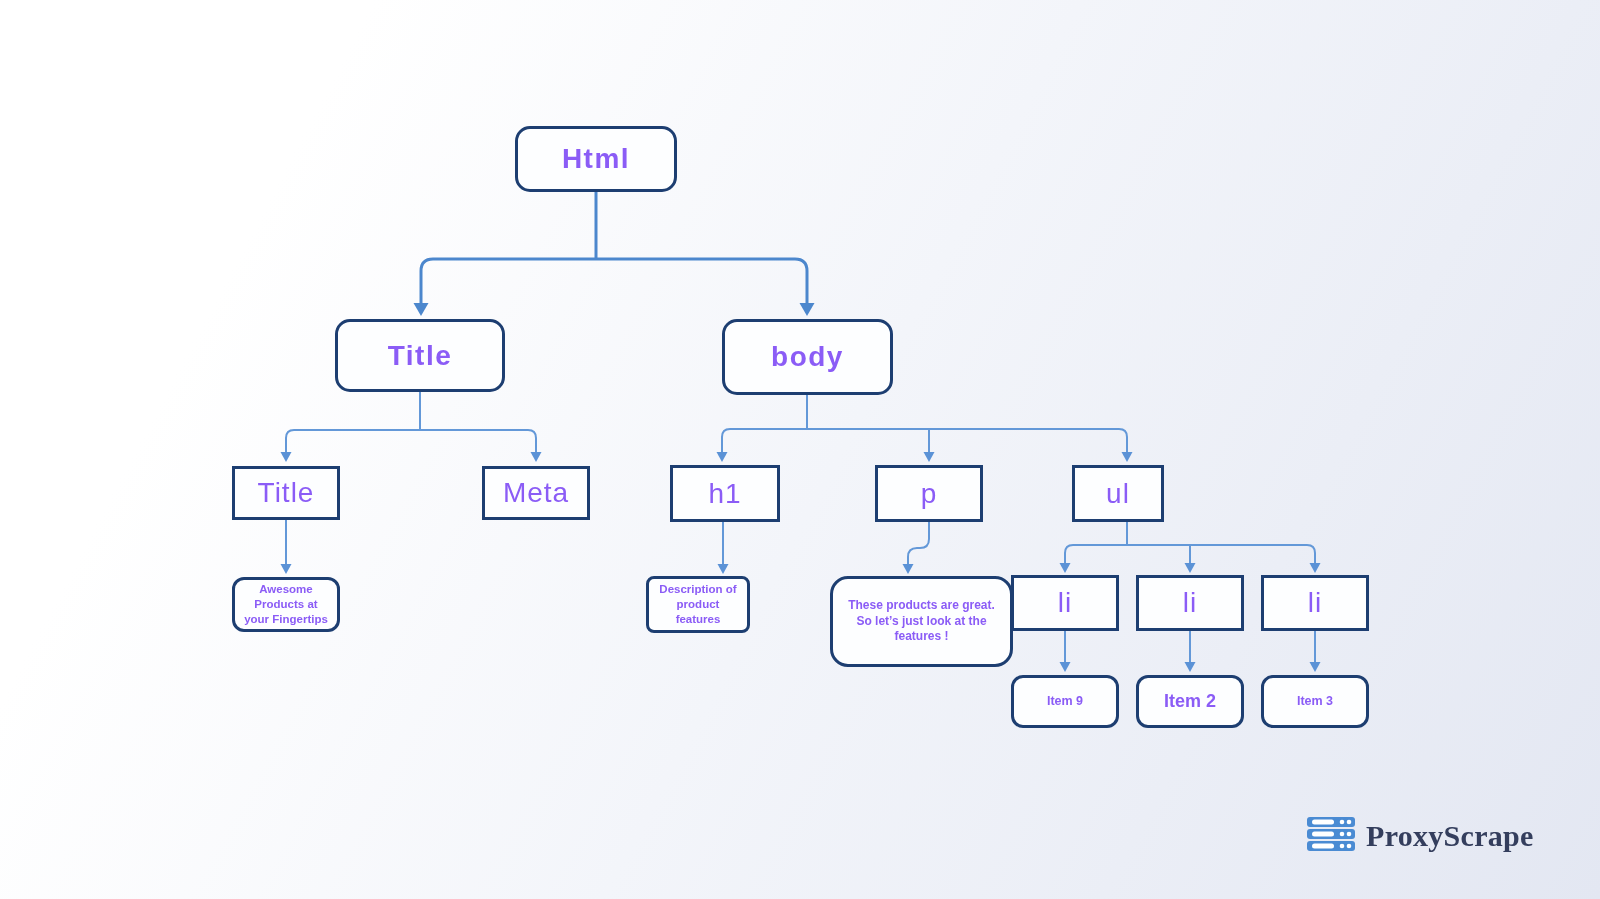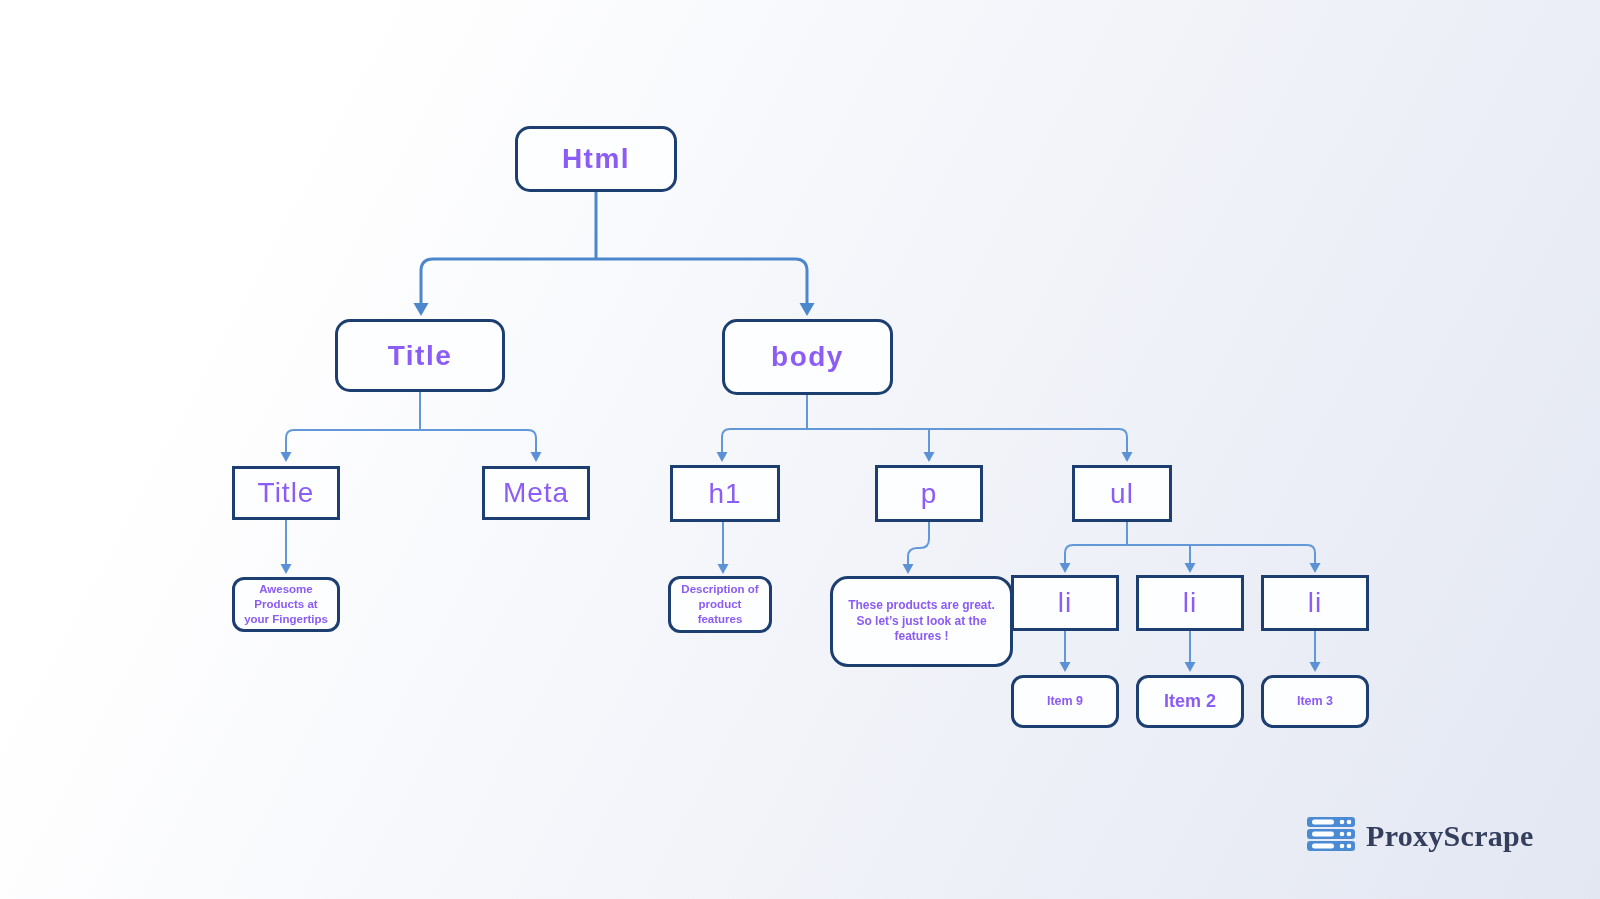--- a/index.html
+++ b/index.html
@@ -83,25 +83,25 @@
   <div class="node node--lg" style="left:722px;top:319px;width:171px;height:76px;">body</div>
 
   <div class="node node--md" style="left:232px;top:466px;width:108px;height:54px;">Title</div>
 
   <div class="node node--md" style="left:482px;top:466px;width:108px;height:54px;">Meta</div>
 
   <div class="node node--md" style="left:670px;top:465px;width:110px;height:57px;">h1</div>
 
   <div class="node node--md" style="left:875px;top:465px;width:108px;height:57px;">p</div>
 
-  <div class="node node--md" style="left:1072px;top:465px;width:100px;height:57px;">ul</div>
+  <div class="node node--md" style="left:1072px;top:465px;width:92px;height:57px;">ul</div>
 
   <div class="node node--sm" style="left:232px;top:577px;width:108px;height:55px;">Awesome Products at your Fingertips</div>
 
-  <div class="node node--sm" style="left:668px;top:576px;width:104px;height:57px;">Description of product features</div>
+  <div class="node node--sm" style="left:646px;top:576px;width:104px;height:57px;border-radius:8px;">Description of product features</div>
 
   <div class="node node--sm node--callout" style="left:830px;top:576px;width:183px;height:91px;font-size:12px;">These products are great. So let’s just look at the features !</div>
 
   <div class="node node--md" style="left:1011px;top:575px;width:108px;height:56px;">li</div>
 
   <div class="node node--md" style="left:1136px;top:575px;width:108px;height:56px;">li</div>
 
   <div class="node node--md" style="left:1261px;top:575px;width:108px;height:56px;">li</div>
 
   <div class="node node--sm" style="left:1011px;top:675px;width:108px;height:53px;font-size:12.5px;font-weight:600;">Item 9</div>

